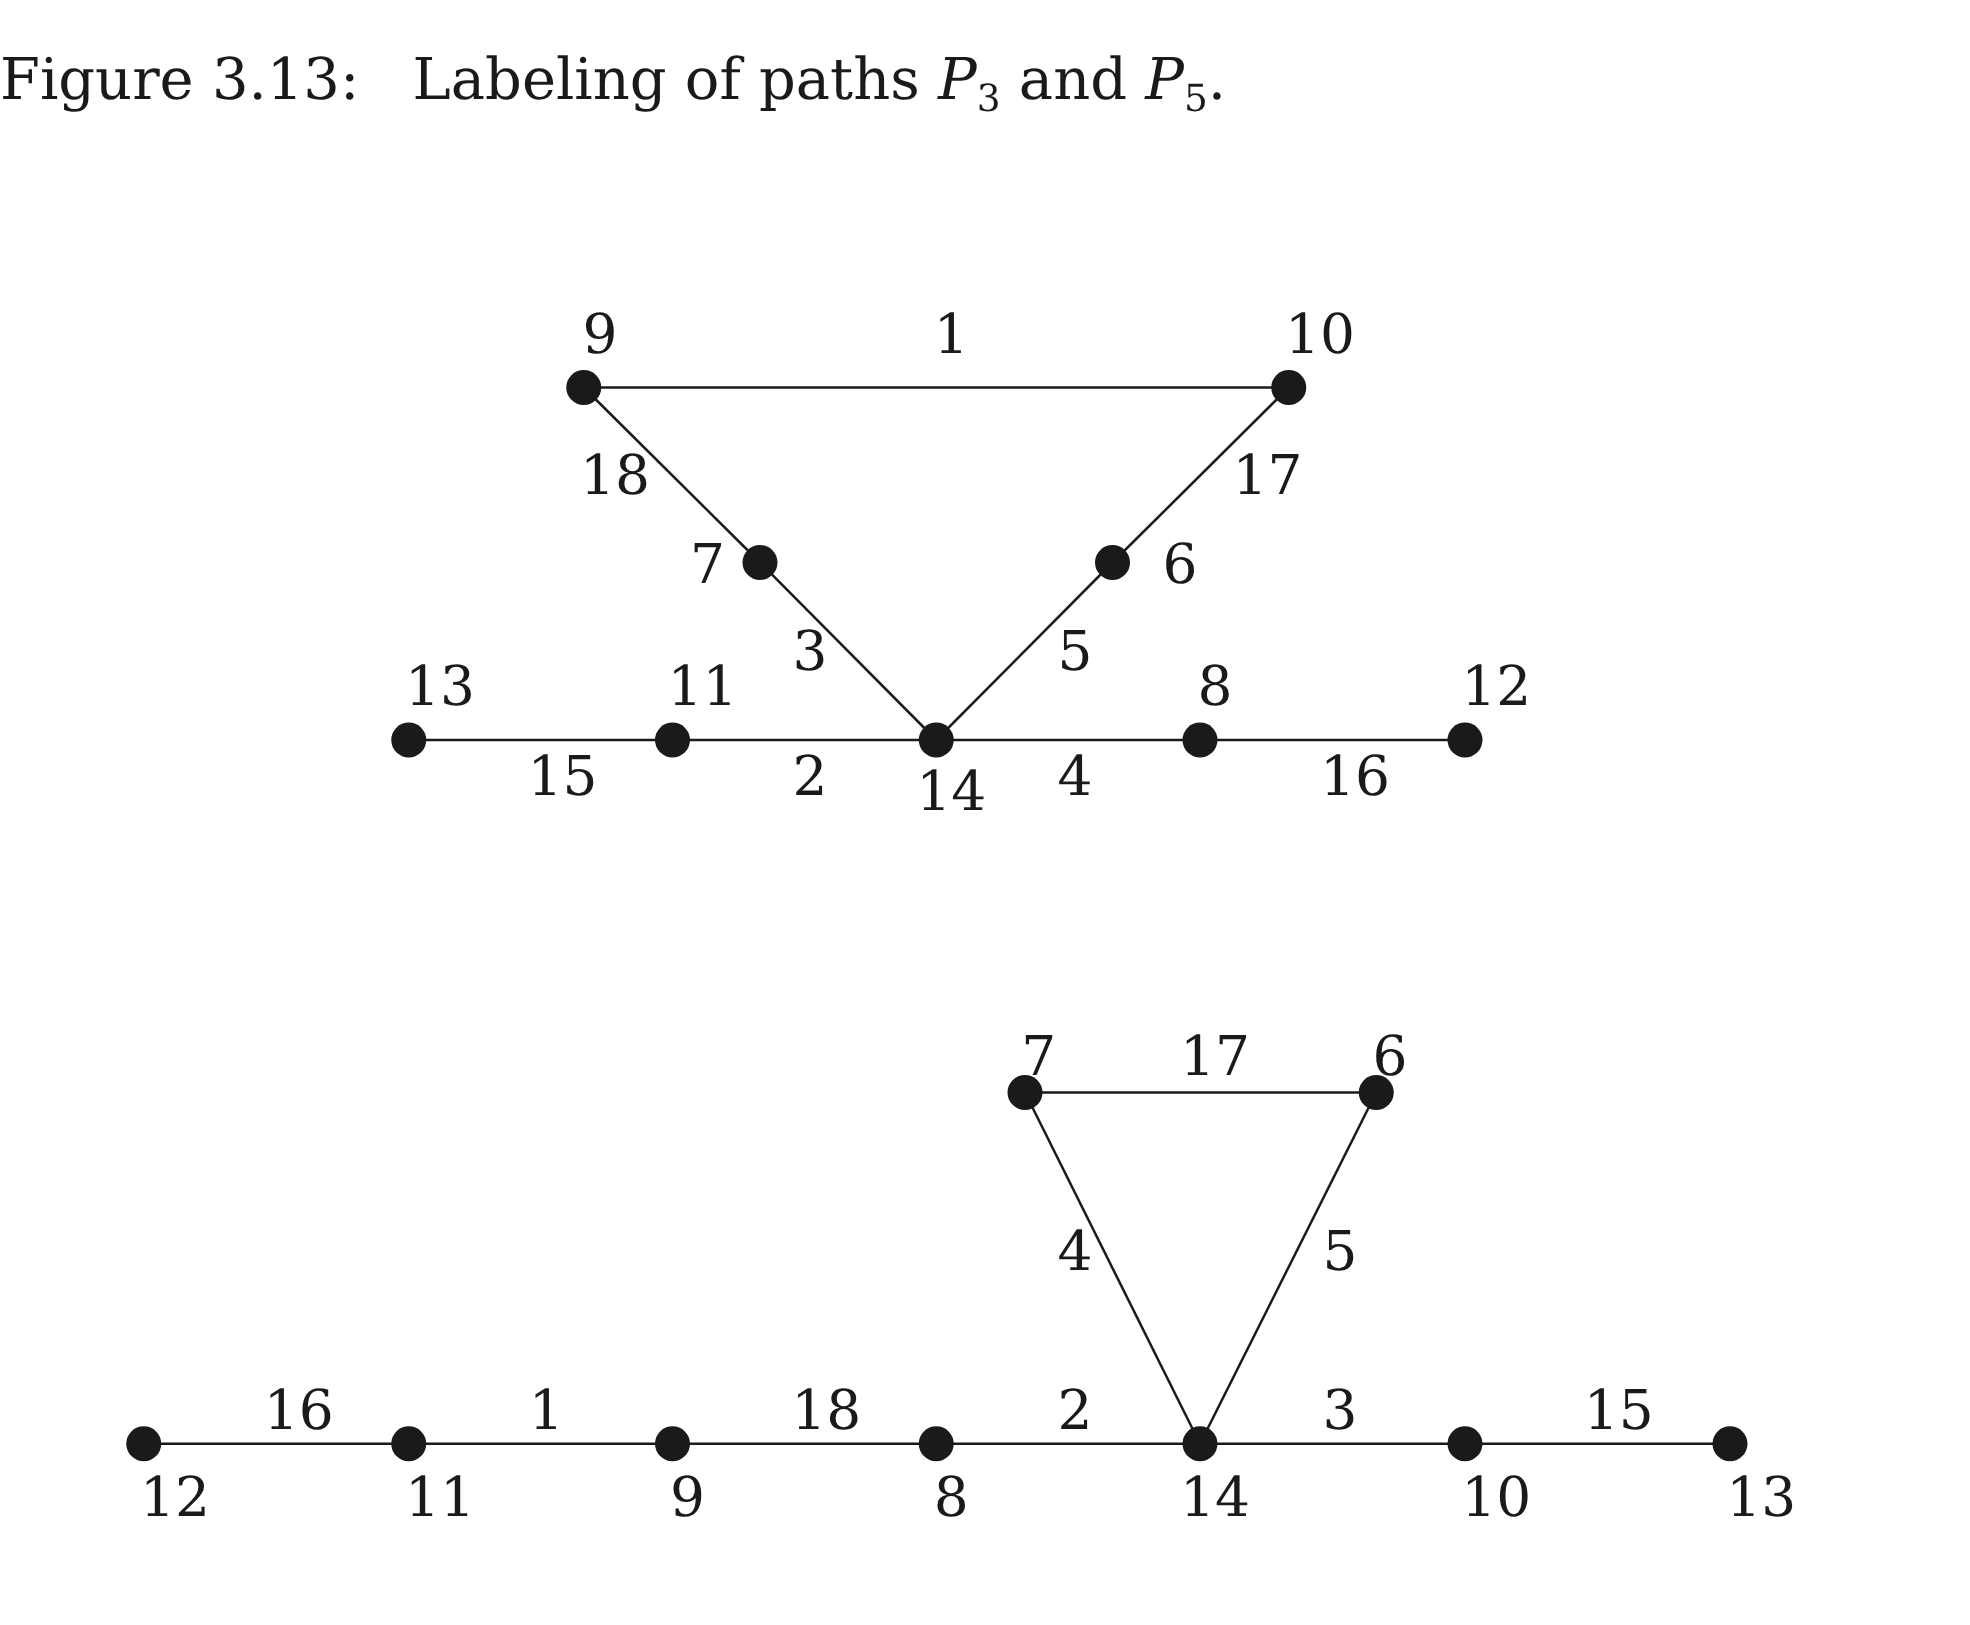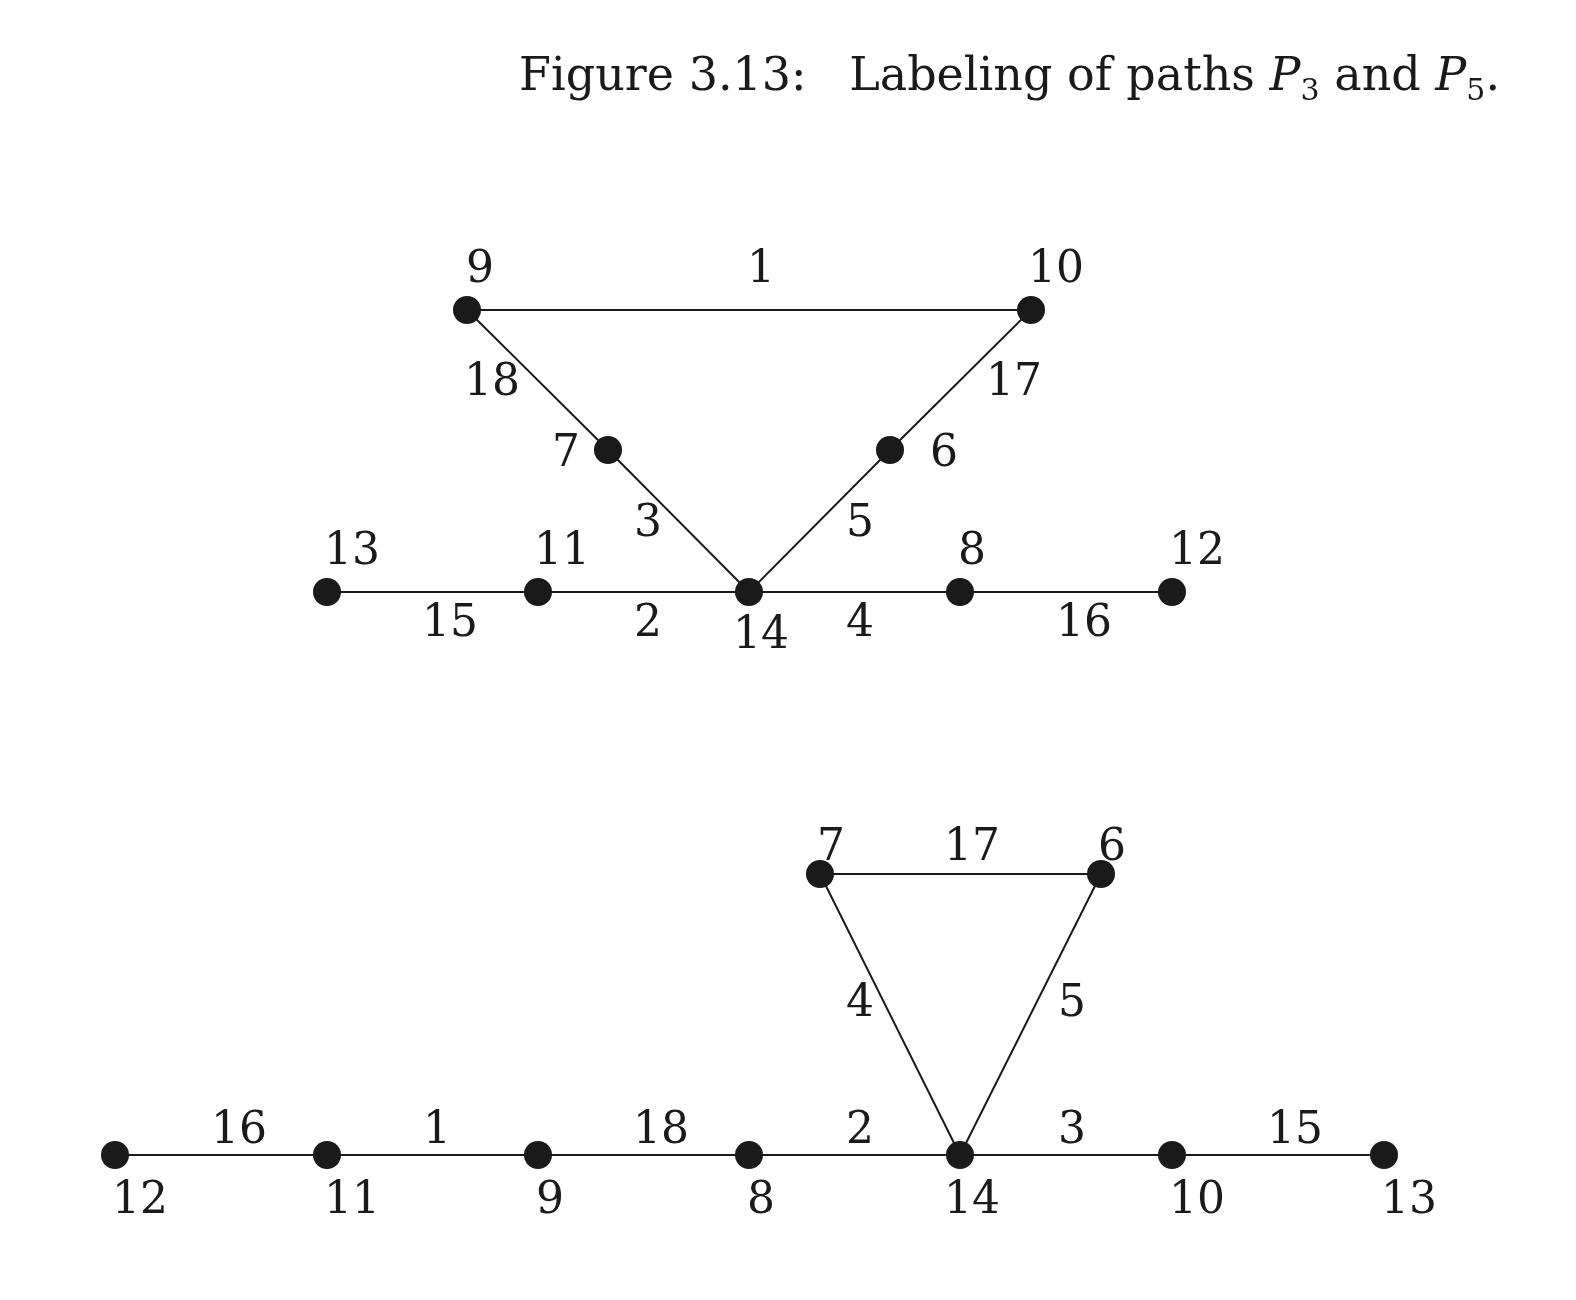--- a/index.html
+++ b/index.html
@@ -1,19 +1,19 @@
 <!DOCTYPE html>
 <html><head>
   <meta charset="utf-8">
   <style>
     html, body { margin: 0; padding: 0; background: #ffffff; }
     body { width: 1576px; height: 1300px; position: relative; overflow: hidden;
            font-family: "DejaVu Serif", "Liberation Serif", serif; color: #1a1a1a; }
-    #figure-caption { position: absolute; left: 0; top: 36px; width: 1500px; text-align: right;
-                      font-size: 46px; font-family: "DejaVu Serif", "Liberation Serif", serif; margin-top: 11px; }
+    #figure-caption { position: absolute; left: 0; top: 36px; width: 1500px; text-align: left;
+                      font-size: 46px; font-family: "DejaVu Serif", "Liberation Serif", serif; }
     #figure-caption .num { margin-right: 28px; }
     #figure-caption i { font-style: italic; }
     #figure-caption sub { font-size: 30px; vertical-align: -10px; font-style: normal; }
     svg { position: absolute; left: 0; top: 0; }
     .edge { stroke: #1a1a1a; stroke-width: 2; }
     .vertex { fill: #1a1a1a; }
     .lbl { font-family: "DejaVu Serif", "Liberation Serif", serif; font-size: 44px; fill: #1a1a1a; text-anchor: middle; }
   </style>
 </head>
 <body>

